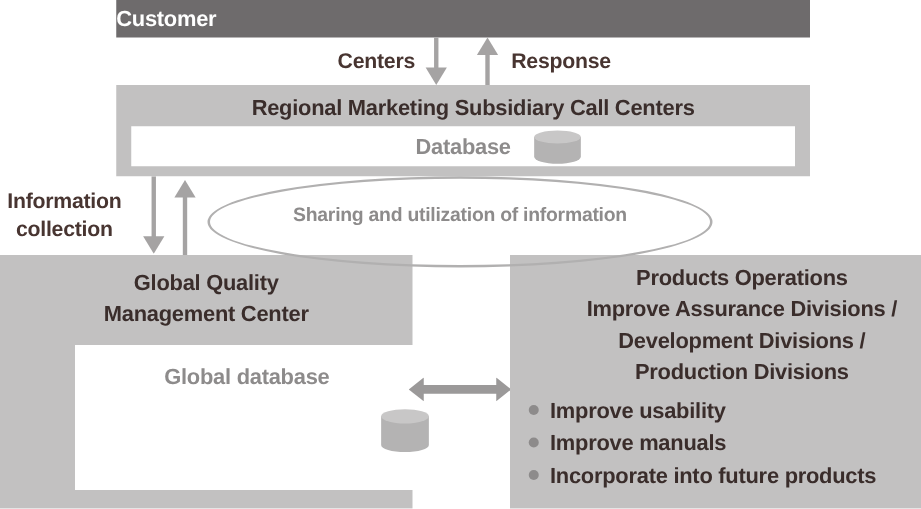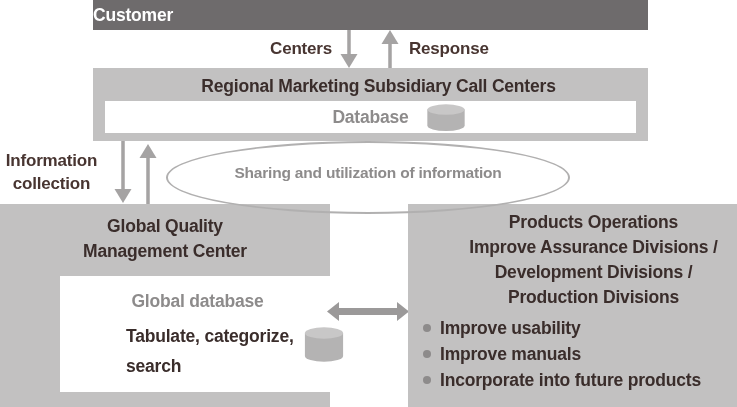--- a/index.html
+++ b/index.html
@@ -145,24 +145,20 @@
     <span class="sharing-label">Sharing and utilization of information</span>
   </div>
 
   <div class="abs left-box">
     <div class="left-box-title">
       <div>Global Quality</div>
       <div>Management Center</div>
     </div>
     <div class="global-db-box">
       <div class="global-db-title">Global database</div>
-      <div class="tabulate-block">
-        <div>Tabulate, categorize,</div>
-        <div>search</div>
-      </div>
       <svg class="global-cyl" viewBox="0 0 44 38">
         <path class="cyl-body" d="M2 7 v24 a20 6 0 0 0 40 0 v-24 z"></path>
         <ellipse class="cyl-top" cx="22" cy="7" rx="20" ry="6"></ellipse>
       </svg>
     </div>
   </div>
 
   <svg class="abs" style="left:327px;top:302px;" width="82" height="19" viewBox="0 0 82 19">
     <rect class="hub-fill" x="11" y="6" width="60" height="7"></rect>
     <polygon class="hub-fill" points="12,0 12,19 0,9.5"></polygon>

